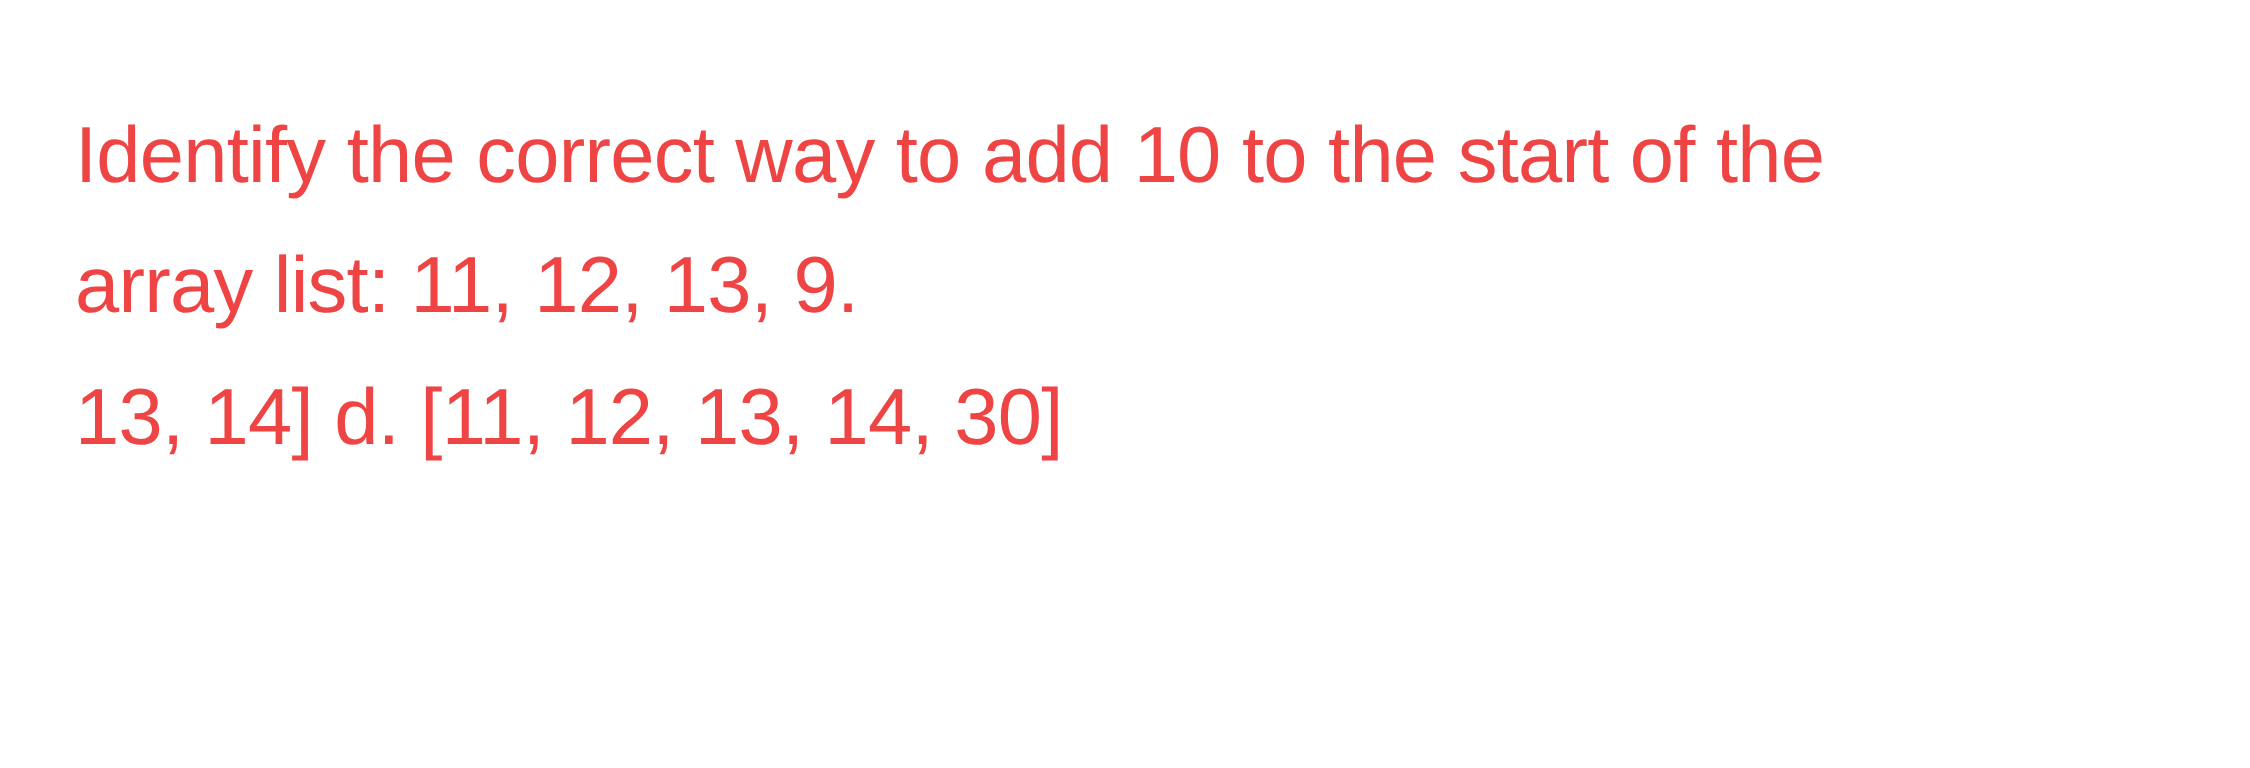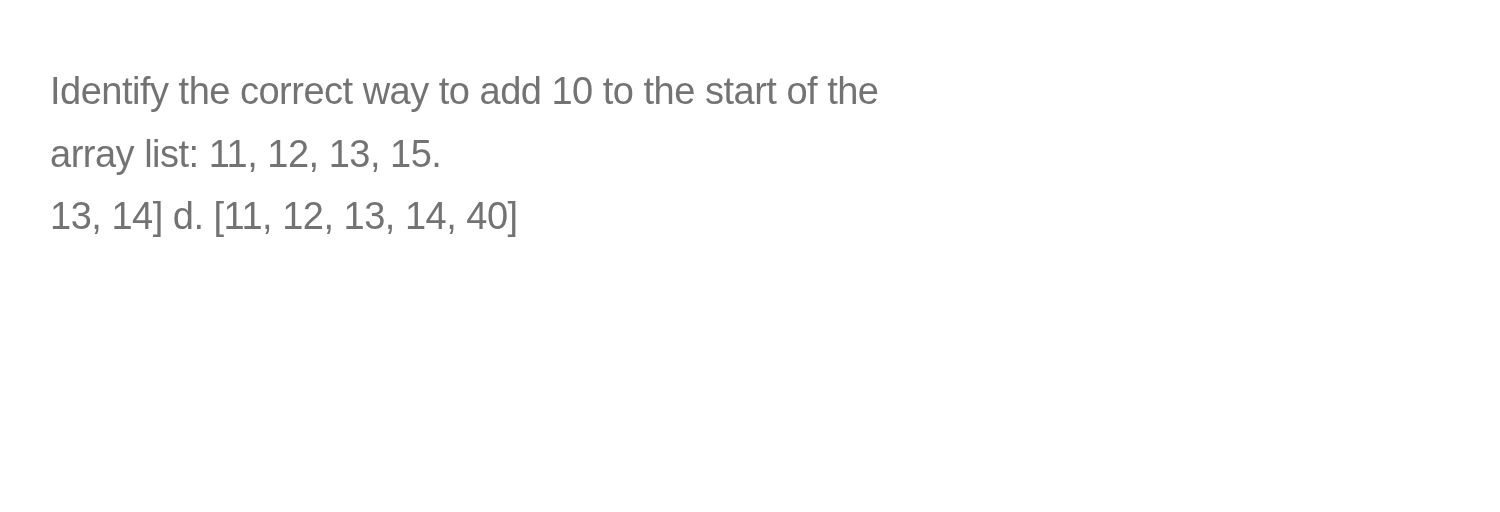--- a/index.html
+++ b/index.html
@@ -8,27 +8,27 @@
       box-sizing: border-box;
     }
     body {
       width: 1500px;
       height: 512px;
       background: #ffffff;
       font-family: -apple-system, BlinkMacSystemFont, "Segoe UI", Helvetica, Arial, sans-serif;
       padding: 60px 50px;
     }
     .question-text {
-      font-size: 38px;
+      font-size: 53px;
       line-height: 1.65;
-      color: #737373;
+      color: #ef4444;
       letter-spacing: -0.5px;
       font-weight: 400;
     }
   </style>
 </head>
 <body>
 
 <div class="question-text">
   <div>Identify the correct way to add 10 to the start of the</div>
-  <div>array list: 11, 12, 13, 15.</div>
-  <div>13, 14] d. [11, 12, 13, 14, 40]</div>
+  <div>array list: 11, 12, 13, 9.</div>
+  <div>13, 14] d. [11, 12, 13, 14, 30]</div>
 </div>
 
 </body></html>

